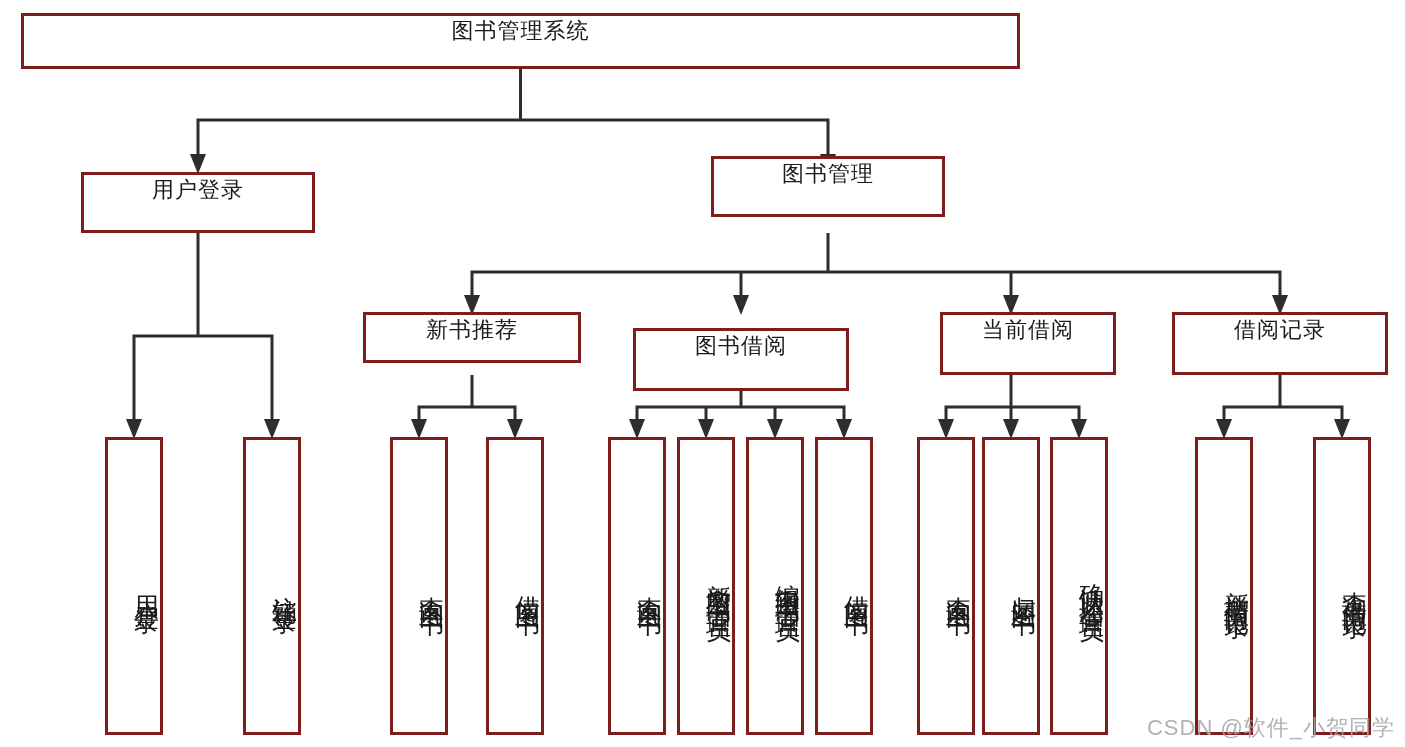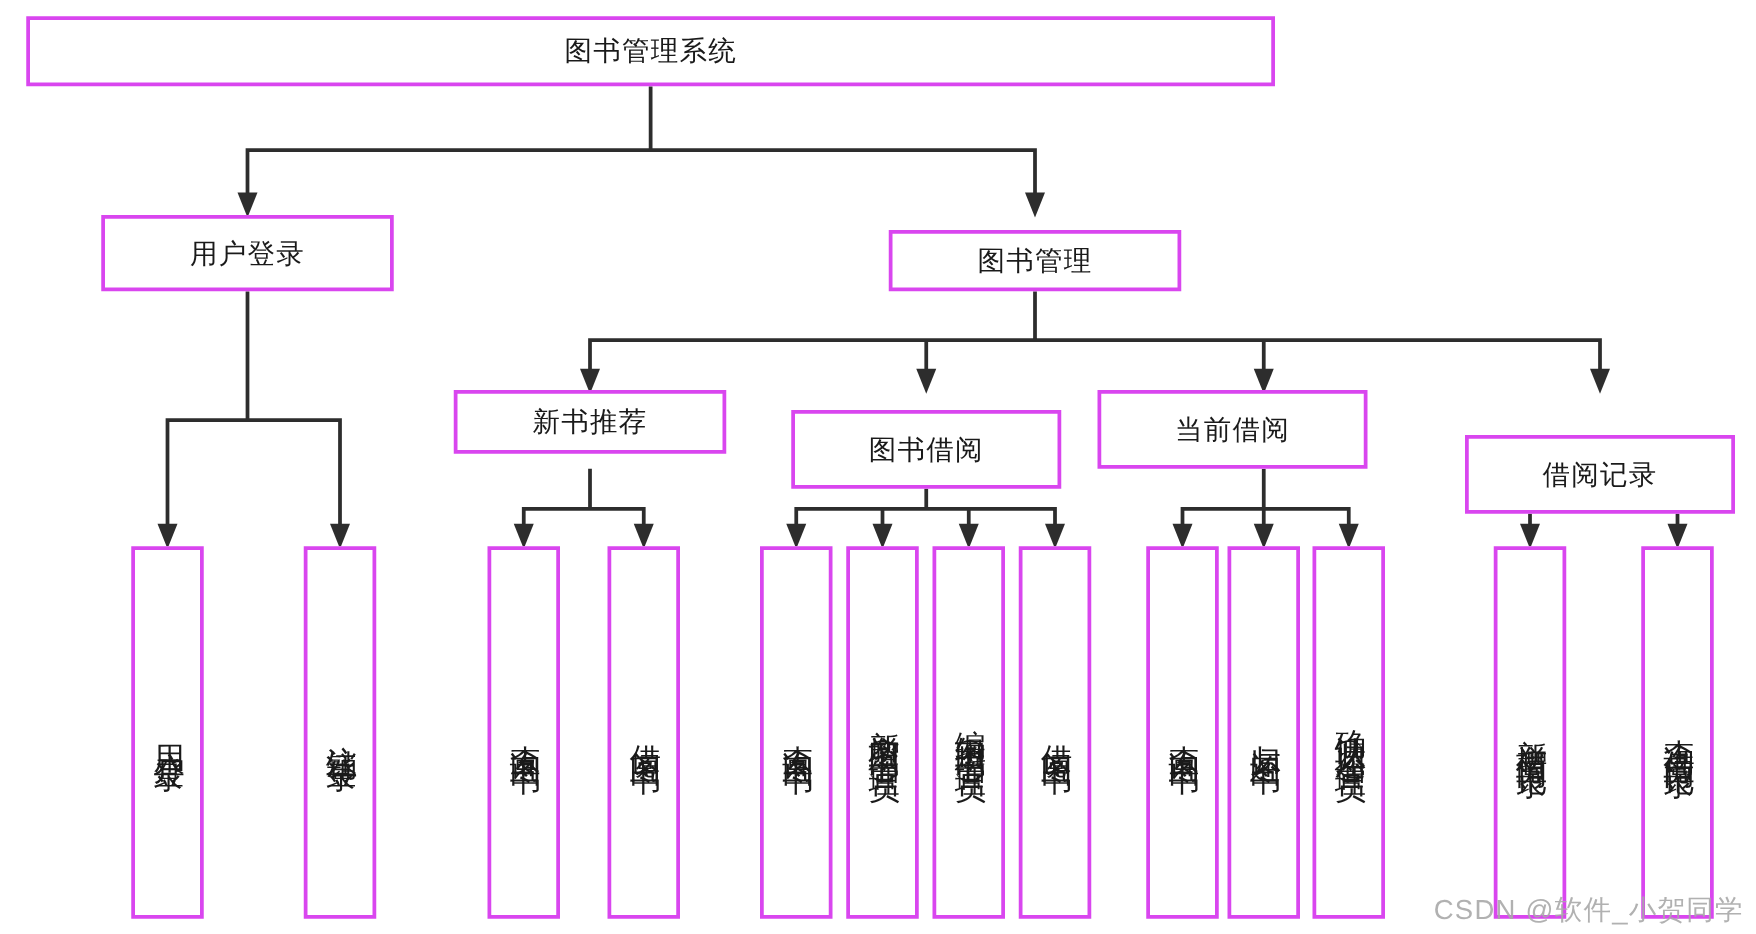--- a/index.html
+++ b/index.html
@@ -10,24 +10,23 @@
     font-family:"Liberation Sans","DejaVu Sans",sans-serif;
     overflow:hidden;
   }
   svg.connectors {
     position:absolute; left:0; top:0; width:1405px; height:747px;
     pointer-events:none;
   }
   .box {
     position:absolute;
     box-sizing:border-box;
-    border:3px solid #d946ef;
+    border:3px solid #7f1d1d;
     background:#ffffff;
     display:flex;
-    align-items:center;
     justify-content:center;
     color:#1a1a1a;
   }
   .box.h { font-size:22px; letter-spacing:1px; }
   .box.v {
     writing-mode:vertical-rl;
     text-orientation:mixed;
     font-size:25px;
     letter-spacing:5px;
     line-height:1.1;
@@ -99,34 +98,34 @@
     </g>
   </svg>
 
   <div class="box h" style="left:21px; top:13px; width:999px; height:56px;">
     <span>图书管理系统</span>
   </div>
 
   <div class="box h" style="left:81px; top:172px; width:234px; height:61px;">
     <span>用户登录</span>
   </div>
-  <div class="box h" style="left:711px; top:184px; width:234px; height:49px;">
+  <div class="box h" style="left:711px; top:156px; width:234px; height:61px;">
     <span>图书管理</span>
   </div>
 
   <div class="box h" style="left:363px; top:312px; width:218px; height:51px;">
     <span>新书推荐</span>
   </div>
   <div class="box h" style="left:633px; top:328px; width:216px; height:63px;">
     <span>图书借阅</span>
   </div>
-  <div class="box h" style="left:878px; top:312px; width:216px; height:63px;">
+  <div class="box h" style="left:940px; top:312px; width:176px; height:63px;">
     <span>当前借阅</span>
   </div>
-  <div class="box h" style="left:1172px; top:312px; width:216px; height:63px;margin-top:36px;">
+  <div class="box h" style="left:1172px; top:312px; width:216px; height:63px;">
     <span>借阅记录</span>
   </div>
 
   <div class="box v" style="left:105px; top:437px; width:58px; height:298px;">
     <span>用户登录</span>
   </div>
   <div class="box v" style="left:243px; top:437px; width:58px; height:298px;">
     <span>注销登录</span>
   </div>
 

